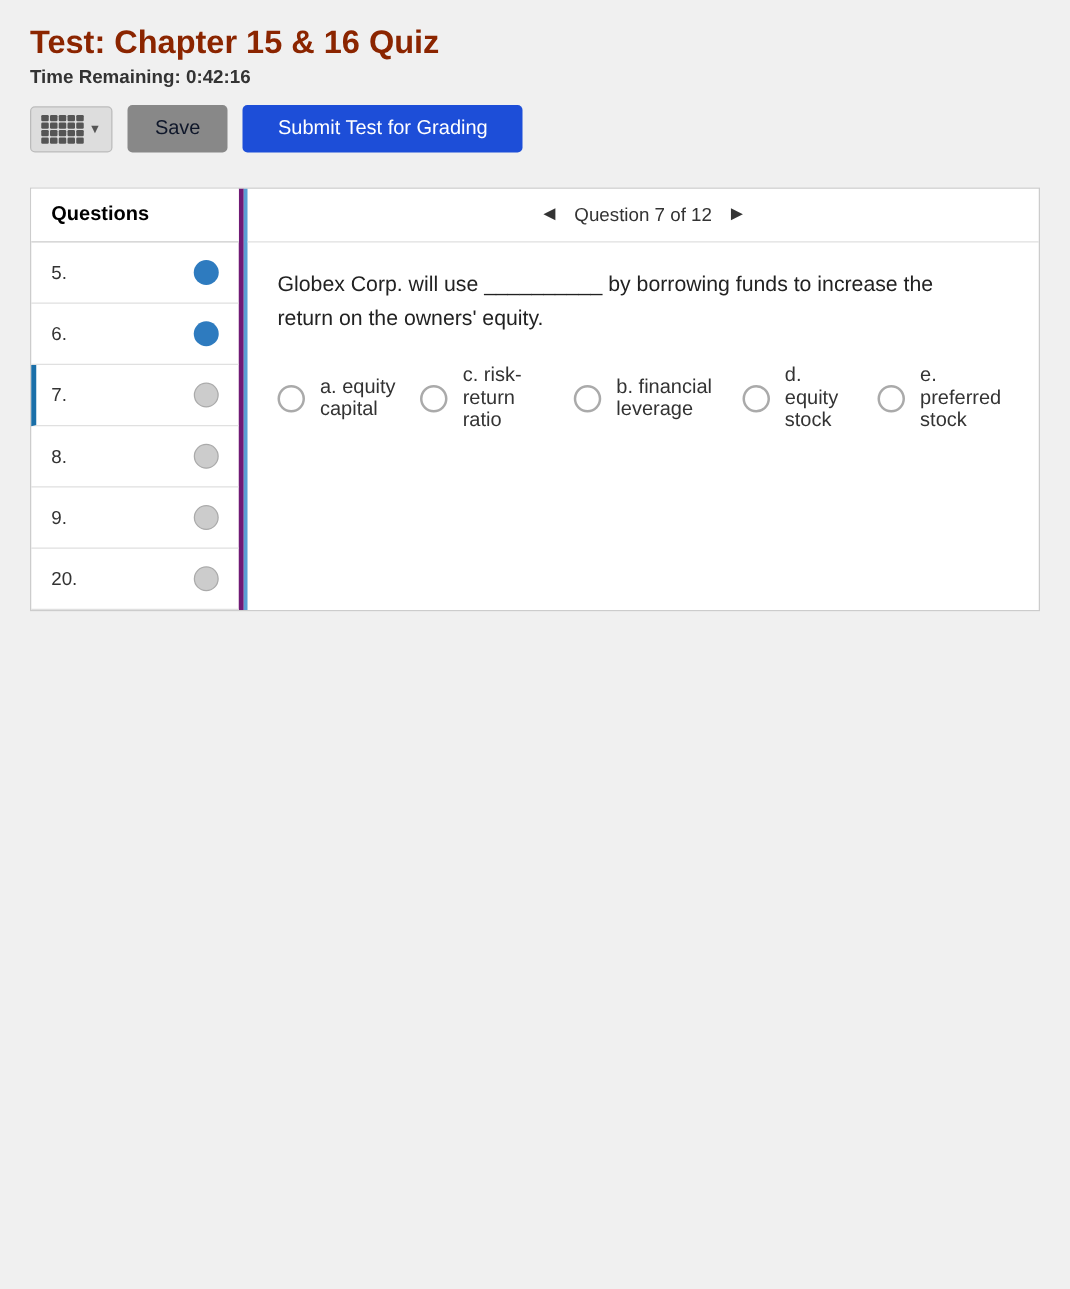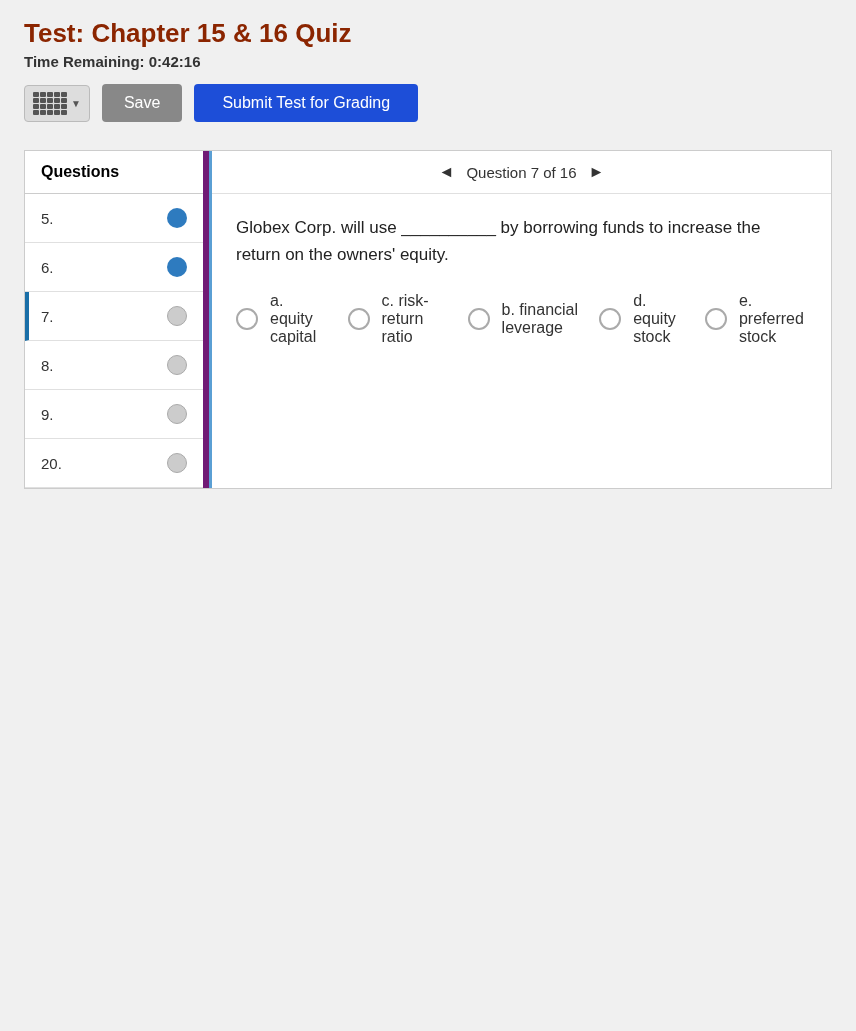--- a/index.html
+++ b/index.html
@@ -53,21 +53,21 @@
       background: #555;
       display: block;
       border-radius: 1px;
     }
     .dropdown-arrow {
       font-size: 10px;
       color: #555;
     }
     .save-btn {
       background: #888;
-      color: #ffffff;
+      color: #0f172a;
       border: none;
       border-radius: 4px;
       padding: 10px 22px;
       font-size: 16px;
       cursor: pointer;
     }
     .submit-btn {
       background: #1d4ed8;
       color: white;
       border: none;
@@ -77,22 +77,22 @@
       cursor: pointer;
       font-weight: 500;
     }
     .main-content {
       display: flex;
       border: 1px solid #ccc;
       background: white;
       margin: 0 24px;
     }
     .questions-panel {
-      width: 184px;
-      border-right: 6px solid #701a75;
+      width: 170px;
+      border-right: 4px solid #701a75;
       flex-shrink: 0;
     }
     .questions-header {
       padding: 12px 16px;
       font-weight: bold;
       font-size: 16px;
       border-bottom: 1px solid #ccc;
       background: white;
     }
     .question-item {
@@ -245,21 +245,21 @@
         <div class="question-item">
           <span class="q-number">20.</span>
           <span class="q-dot unanswered"></span>
         </div>
       </div>
   </div>
 
   <div class="content-panel">
     <div class="question-nav">
       <span class="nav-arrow">◄</span>
-      <span>Question 7 of 16</span>
+      <span>Question 7 of 12</span>
       <span class="nav-arrow">►</span>
     </div>
     <div class="question-text">Globex Corp. will use __________ by borrowing funds to increase the return on the owners' equity.</div>
     <div class="options-list" id="options-container">
         <div class="option-item">
           <span class="radio-circle"></span>
           <span>a. equity capital</span>
         </div>
         <div class="option-item">
           <span class="radio-circle"></span>

